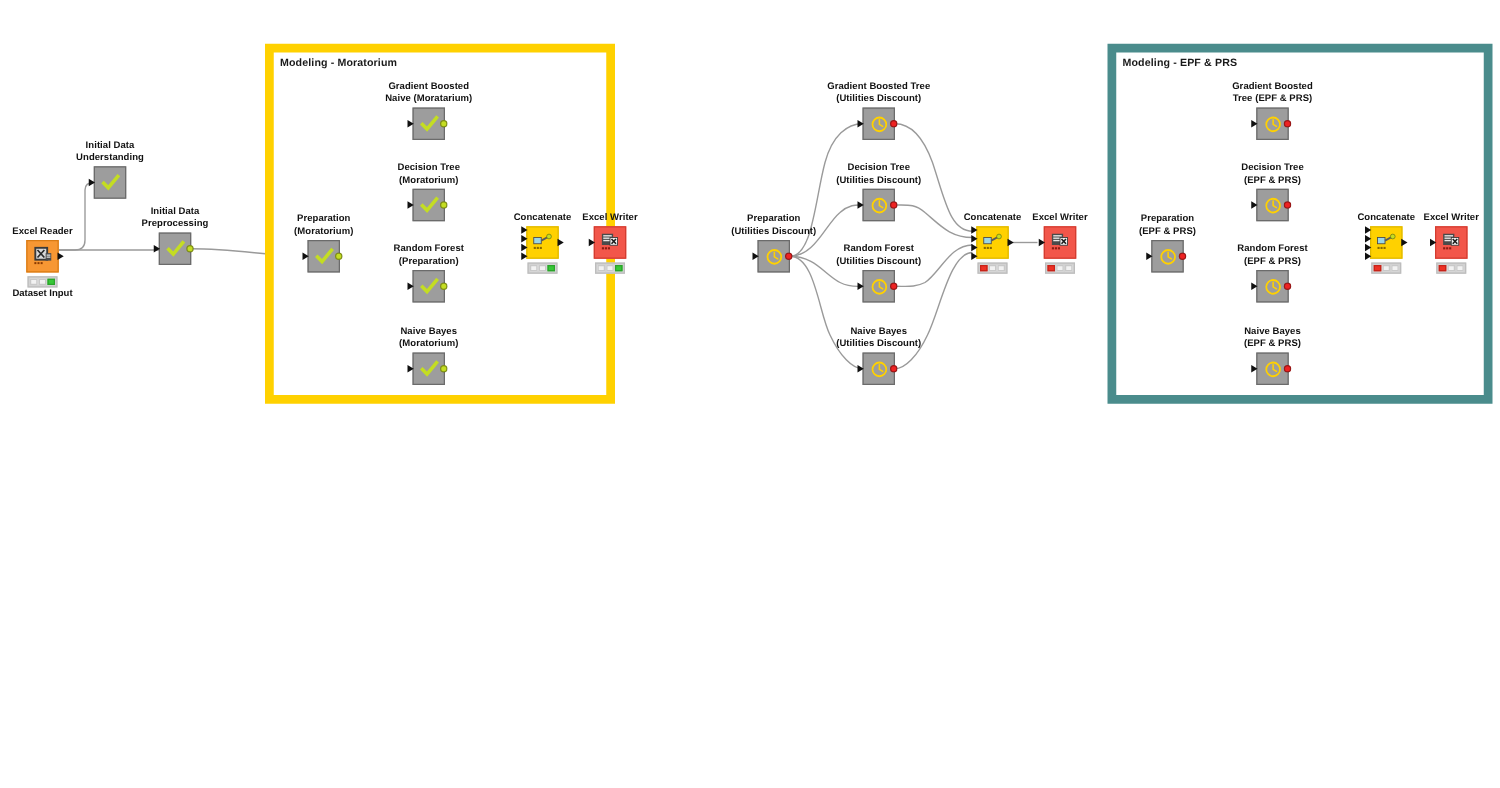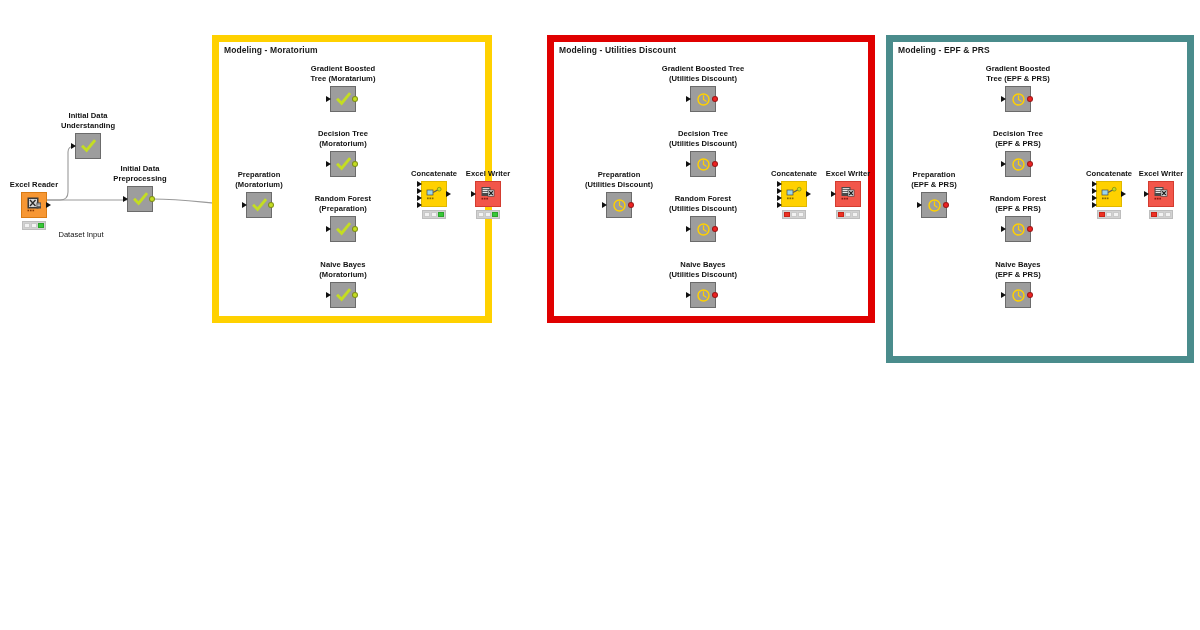--- a/index.html
+++ b/index.html
@@ -135,24 +135,23 @@
   .icon-img { width: 18px; height: 18px; }
 
   
   .caption-below {
     position: absolute;
     left: 50%;
     transform: translateX(-50%);
     top: 100%;
     margin-top: 12px;
     font-size: 7.6px;
-    font-weight: normal;
+    font-weight: bold;
     color: #111111;
     white-space: nowrap;
-    margin-left: 47px;
   }
 </style>
 </head>
 <body>
 
 <div id="canvas">
 
   <svg id="wires" viewBox="0 0 1200 630" width="1200" height="630">
     <g fill="none" stroke="#9a9a9a" stroke-width="1.1">
 
@@ -259,21 +258,21 @@
         <path d="M3.2 9.2 L7 13 L15 3.4" stroke="#c4dd22" stroke-width="3" fill="none" stroke-linecap="square"></path>
       </svg>
       <span class="port in"></span>
       <span class="port-dot green"></span>
     </div>
   </div>
 
   <div class="node" style="left:330px; top:86px;">
     <div class="node-label">
       <div>Gradient Boosted</div>
-      <div>Tree (Moratarium)</div>
+      <div>Naive (Moratarium)</div>
     </div>
     <div class="node-body tone-grey">
       <svg class="check-glyph" viewBox="0 0 18 18">
         <path d="M3.2 9.2 L7 13 L15 3.4" stroke="#c4dd22" stroke-width="3" fill="none" stroke-linecap="square"></path>
       </svg>
       <span class="port in"></span>
       <span class="port-dot green"></span>
     </div>
   </div>
 
@@ -359,23 +358,20 @@
       </svg>
       <span class="port in"></span>
     </div>
     <div class="status-bar">
       <span class="seg"></span>
       <span class="seg"></span>
       <span class="seg on-green"></span>
     </div>
   </div>
 
-  <div class="group-box" style="left:547px; top:35px; width:328px; height:288px; border:7px solid #e00000;">
-    <div class="group-title">Modeling - Utilities Discount</div>
-  </div>
 
   <div class="node" style="left:606px; top:192px;">
     <div class="node-label">
       <div>Preparation</div>
       <div>(Utilities Discount)</div>
     </div>
     <div class="node-body tone-grey">
       <svg class="clock-glyph" viewBox="0 0 18 18">
         <circle cx="9" cy="9" r="6.6" fill="none" stroke="#ffd100" stroke-width="1.7"></circle>
         <path d="M9 4.6 L9 9 L12.2 11" stroke="#ffd100" stroke-width="1.5" fill="none" stroke-linecap="round"></path>
@@ -485,21 +481,21 @@
       </svg>
       <span class="port in"></span>
     </div>
     <div class="status-bar">
       <span class="seg on-red"></span>
       <span class="seg"></span>
       <span class="seg"></span>
     </div>
   </div>
 
-  <div class="group-box" style="left:886px; top:35px; width:308px; height:328px; border:7px solid #4a8c8c;">
+  <div class="group-box" style="left:886px; top:35px; width:308px; height:288px; border:7px solid #4a8c8c;">
     <div class="group-title">Modeling - EPF &amp; PRS</div>
   </div>
 
   <div class="node" style="left:921px; top:192px;">
     <div class="node-label">
       <div>Preparation</div>
       <div>(EPF &amp; PRS)</div>
     </div>
     <div class="node-body tone-grey">
       <svg class="clock-glyph" viewBox="0 0 18 18">

